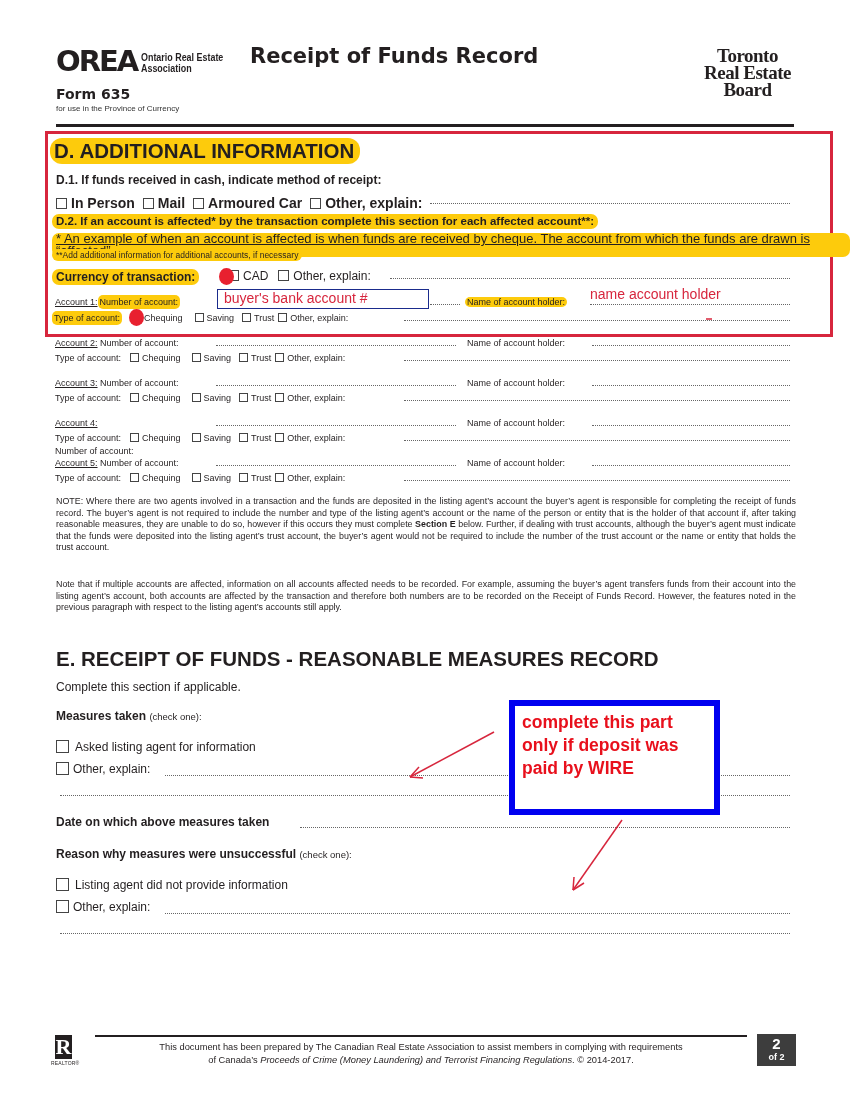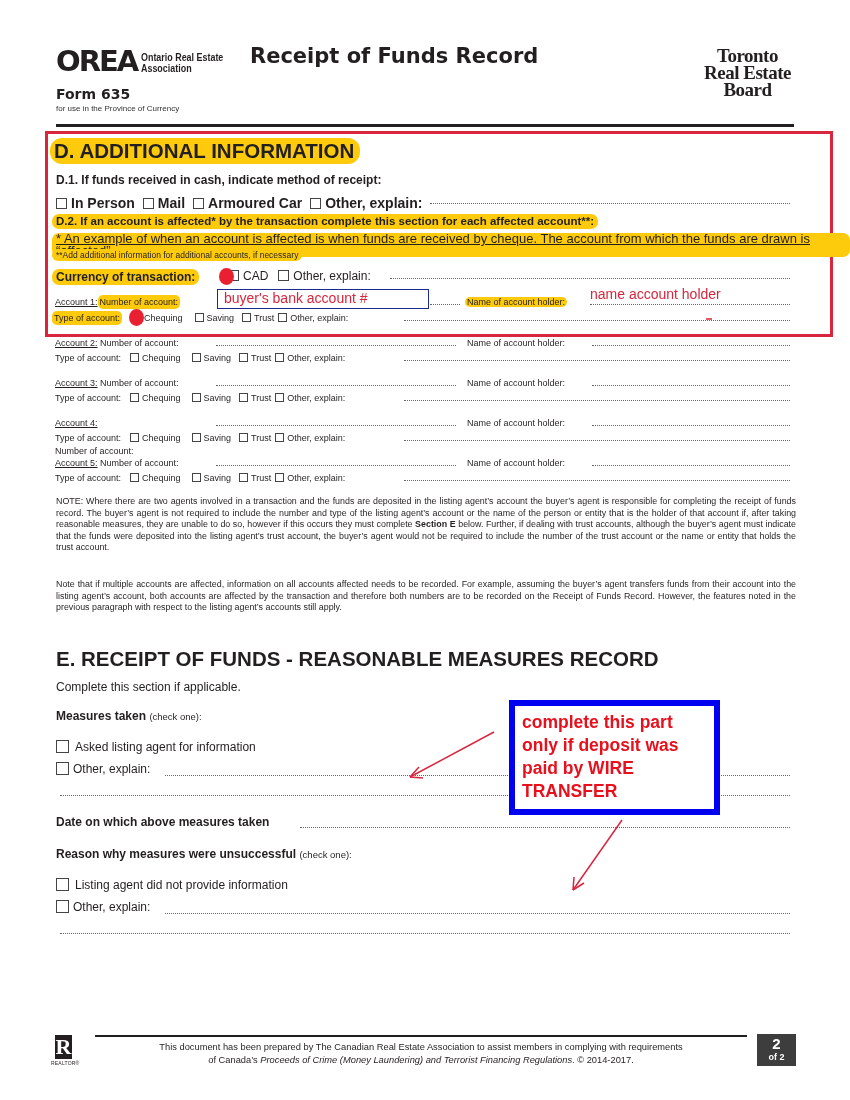--- a/index.html
+++ b/index.html
@@ -219,21 +219,20 @@
 
 <div class="abs e-text" style="left:56px; top:878px;"><span class="cb lg"></span><span>Listing agent did not provide information</span></div>
 <div class="abs e-text" style="left:56px; top:900px;"><span class="cb lg" style="margin-right:4px;"></span><span>Other, explain:</span></div>
 <div class="abs dotline" style="left:165px; top:902px; width:625px; height:12px;"></div>
 <div class="abs dotline" style="left:60px; top:922px; width:730px; height:12px;"></div>
 
 <div class="abs blue-box">
   <div>complete this part</div>
   <div>only if deposit was</div>
   <div>paid by WIRE</div>
-  <div>TRANSFER</div>
 </div>
 
 <svg class="abs" style="left:0; top:0;" width="850" height="1100">
   <g stroke="#d7263d" stroke-width="1.5" fill="none">
     <line x1="494" y1="732" x2="410" y2="777"></line>
     <line x1="410" y1="777" x2="419" y2="767"></line>
     <line x1="410" y1="777" x2="423" y2="778"></line>
     <line x1="622" y1="820" x2="573" y2="890"></line>
     <line x1="573" y1="890" x2="574" y2="877"></line>
     <line x1="573" y1="890" x2="584" y2="883"></line>

